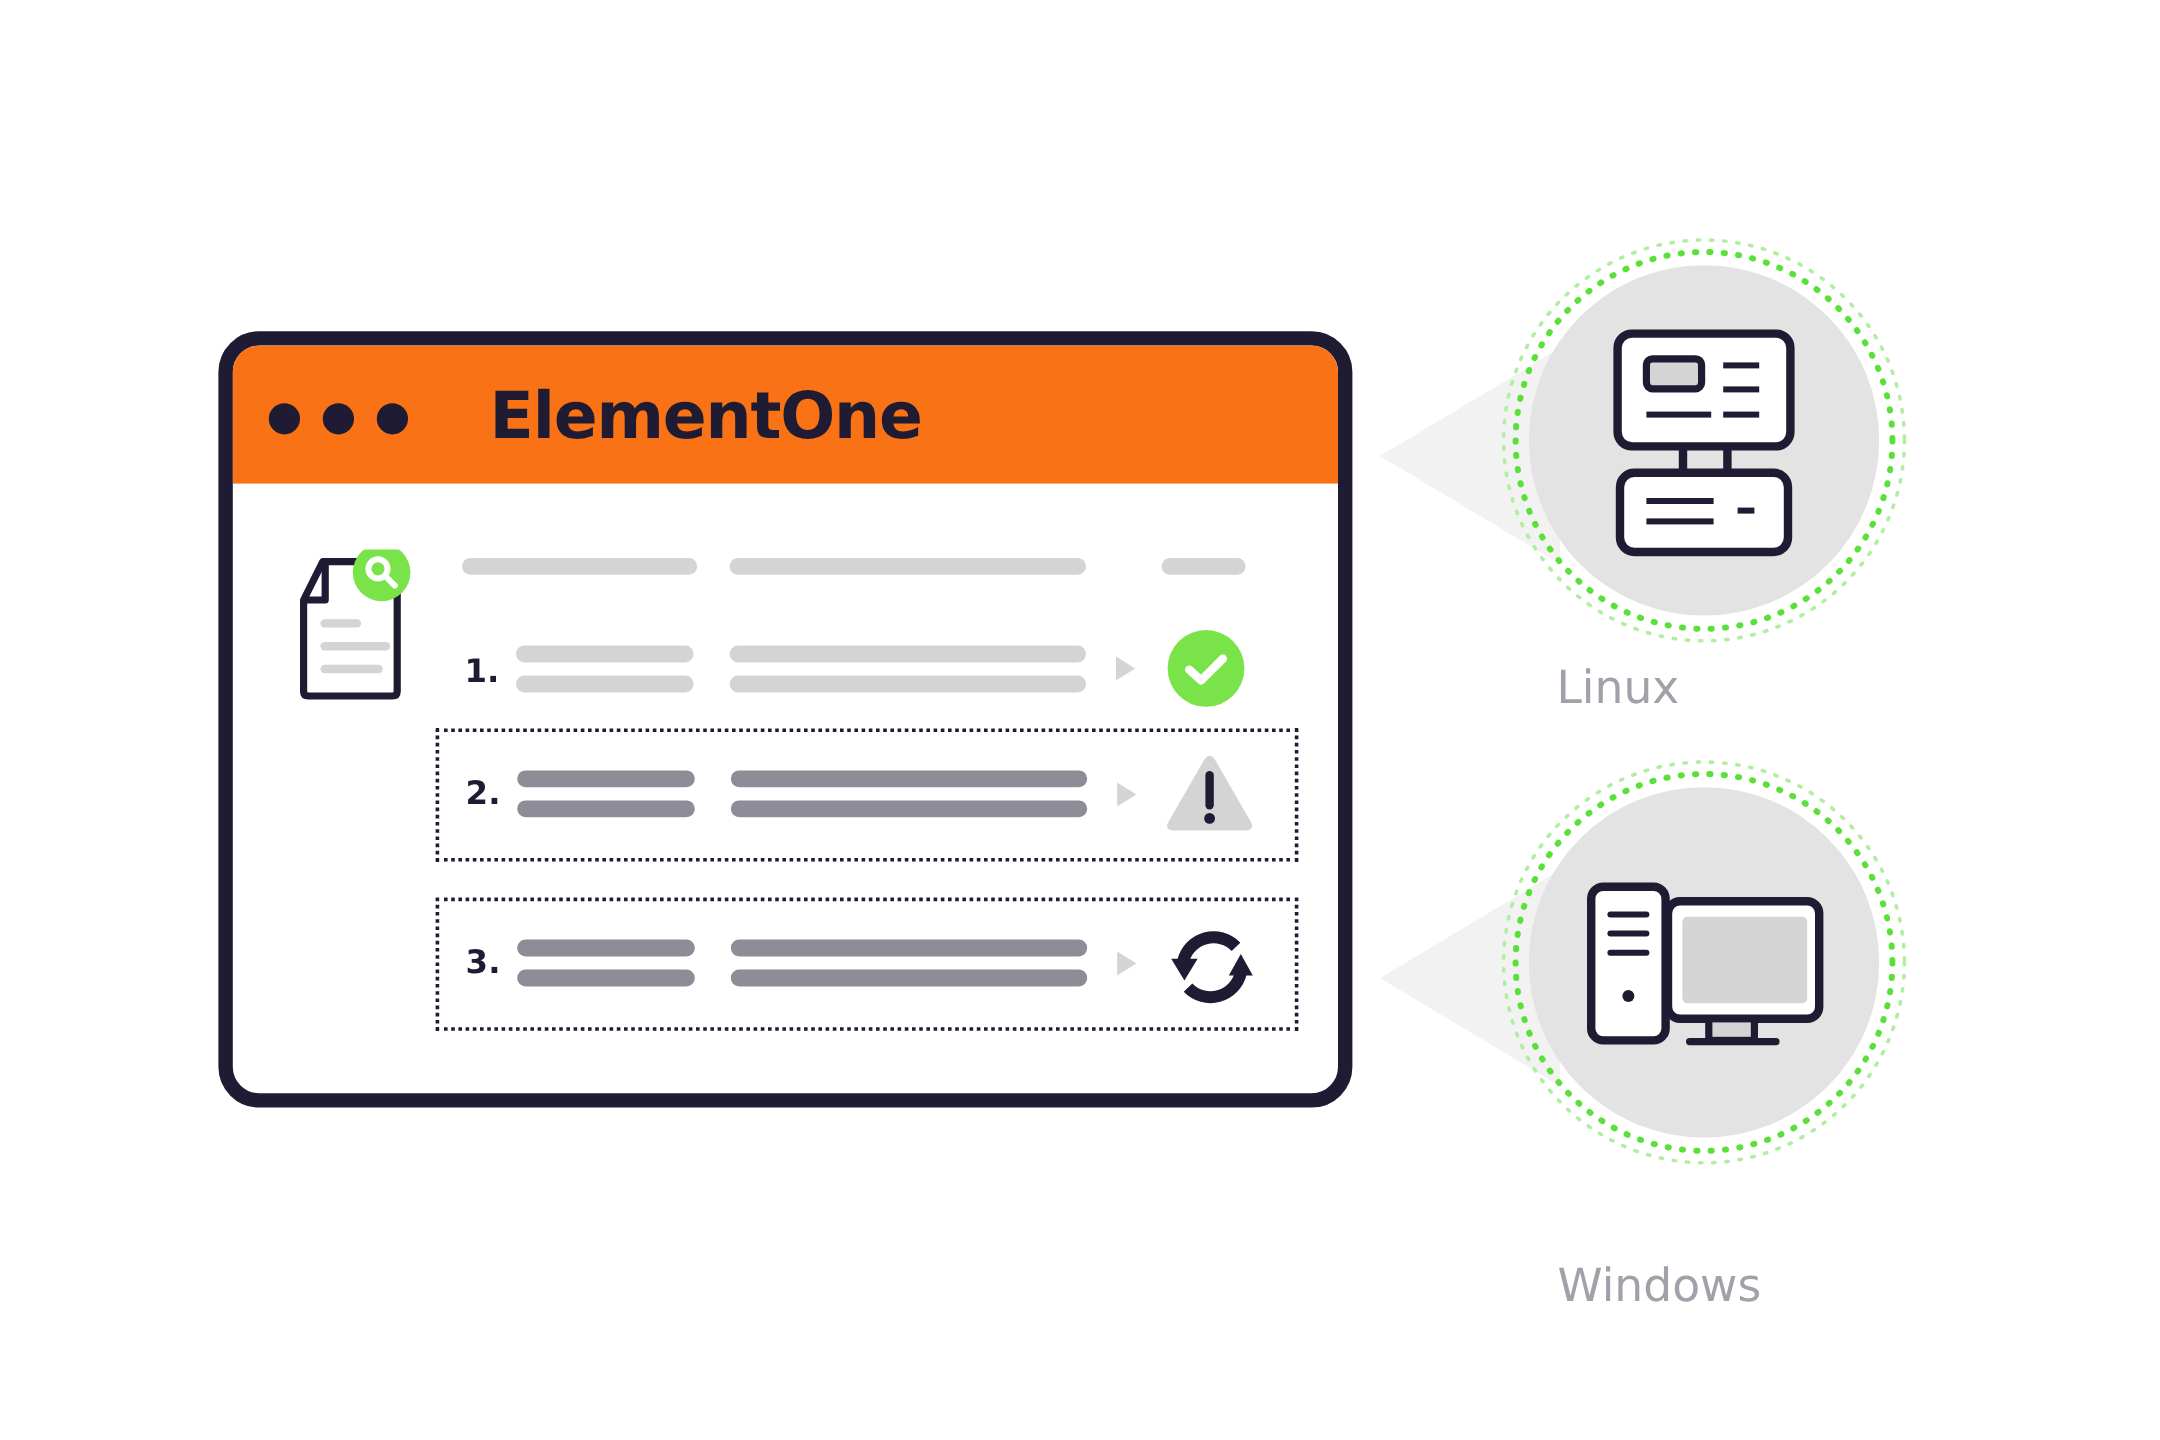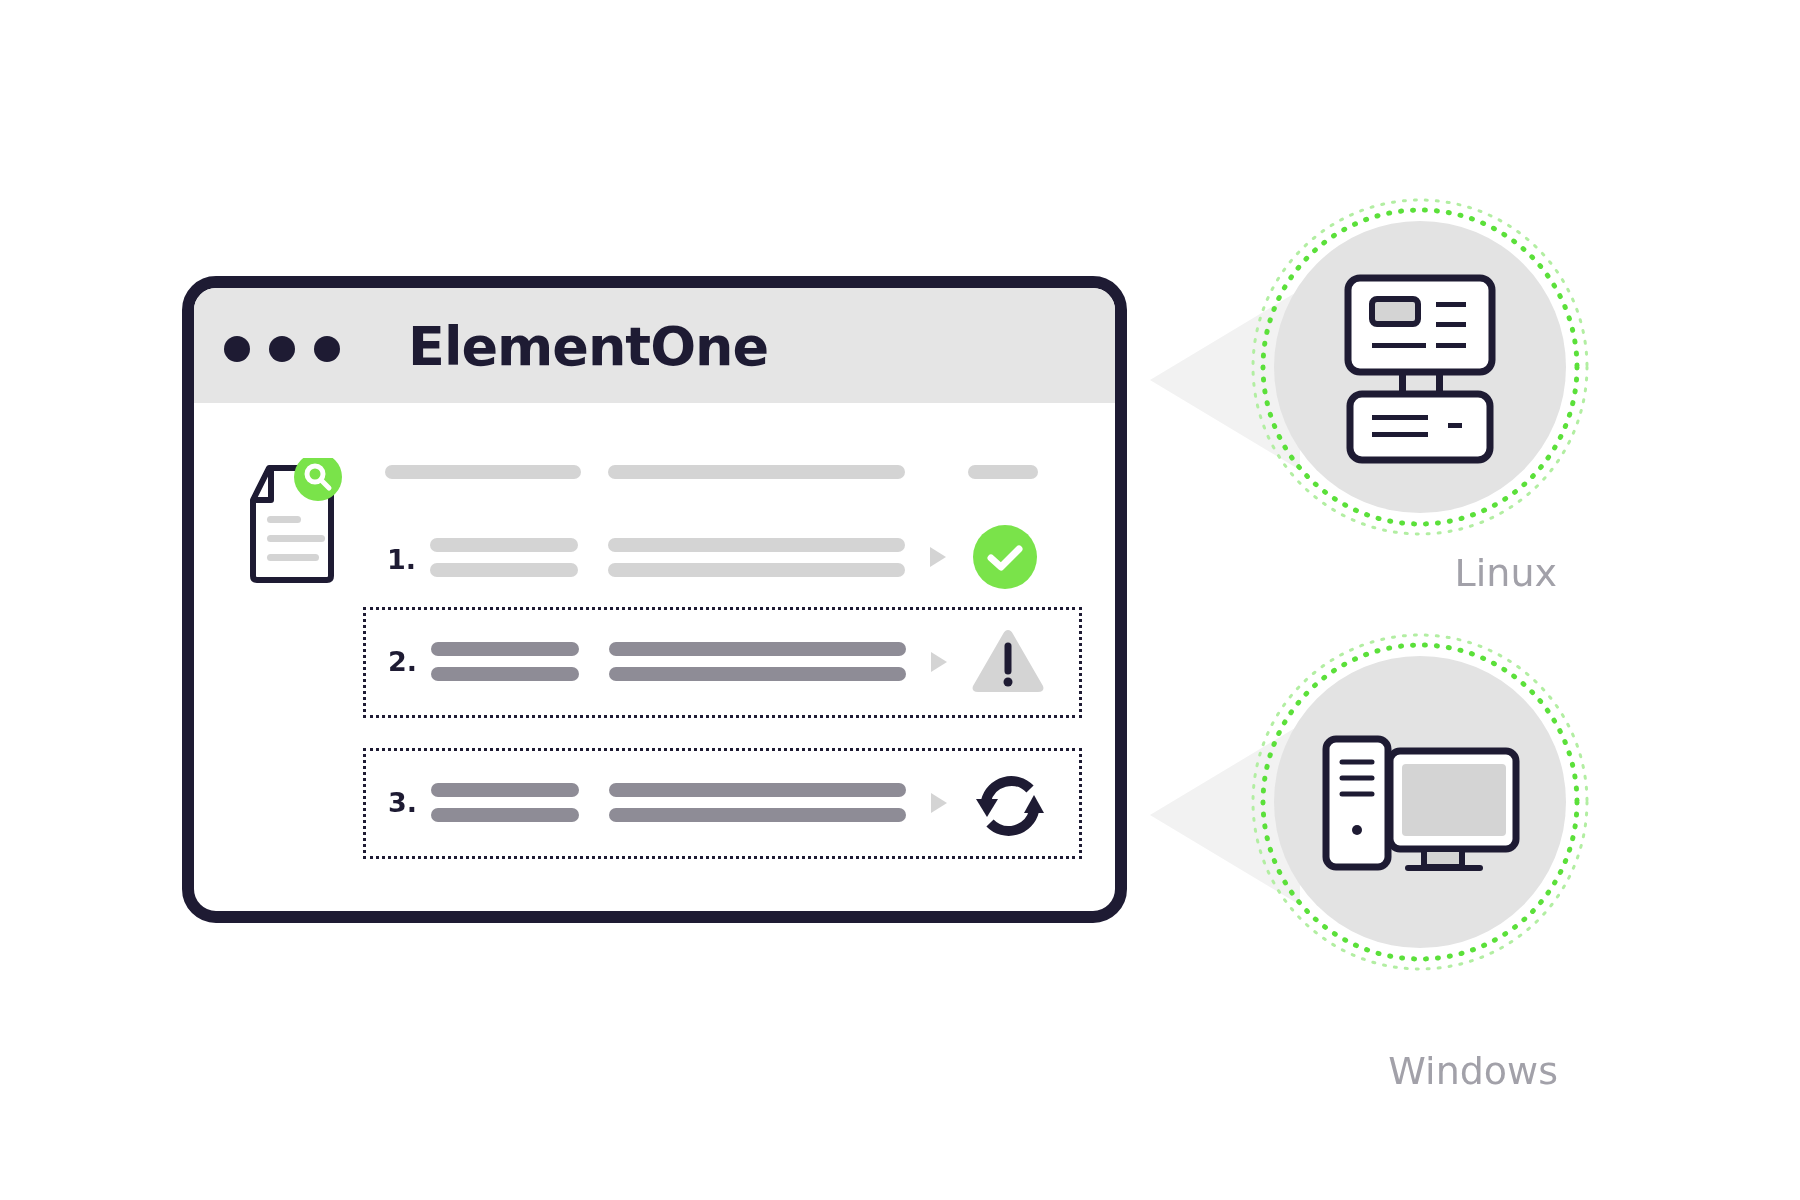--- a/index.html
+++ b/index.html
@@ -1,28 +1,28 @@
 <!DOCTYPE html>
 <html><head>
 <meta charset="utf-8">
 <style>
   html,body{margin:0;padding:0;background:#ffffff;}
   body{width:1800px;height:1200px;position:relative;overflow:hidden;font-family:"DejaVu Sans","Liberation Sans",sans-serif;}
   .abs{position:absolute;}
   .window{left:182px;top:276px;width:921px;height:623px;border:12px solid #1e1b33;border-radius:34px;background:#fff;overflow:hidden;}
-  .titlebar{left:0;top:0;width:100%;height:115px;background:#e5e5e5;}
+  .titlebar{left:0;top:0;width:100%;height:115px;background:#f97316;}
   .dot{width:26px;height:26px;border-radius:50%;background:#1e1b33;top:48px;}
   .title{left:214px;top:26px;font-size:54px;font-weight:bold;color:#1e1b33;letter-spacing:-1px;line-height:66px;}
   .bar{height:14px;border-radius:7px;}
   .light{background:#d4d4d4;}
   .dark{background:#8e8c96;}
   .num{font-size:27px;font-weight:bold;color:#1e1b33;line-height:30px;}
   .row-box{border:3px dotted #1e1b33;box-sizing:border-box;}
   .arrow{width:0;height:0;border-top:10px solid transparent;border-bottom:10px solid transparent;border-left:16px solid #d4d4d4;}
-  .os-label{font-size:38px;color:#a2a1a9;font-family:"DejaVu Sans",sans-serif;text-align:right;width:260px;}
+  .os-label{font-size:38px;color:#a2a1a9;font-family:"DejaVu Sans",sans-serif;text-align:left;width:260px;}
 </style>
 </head>
 <body>
 
 <svg class="abs" style="left:0;top:0" width="1800" height="1200">
   <polygon points="1150,380 1300,290 1300,470" fill="#f2f2f2"></polygon>
   <polygon points="1150,815 1300,725 1300,905" fill="#f2f2f2"></polygon>
 </svg>
 
 <div class="abs window">

